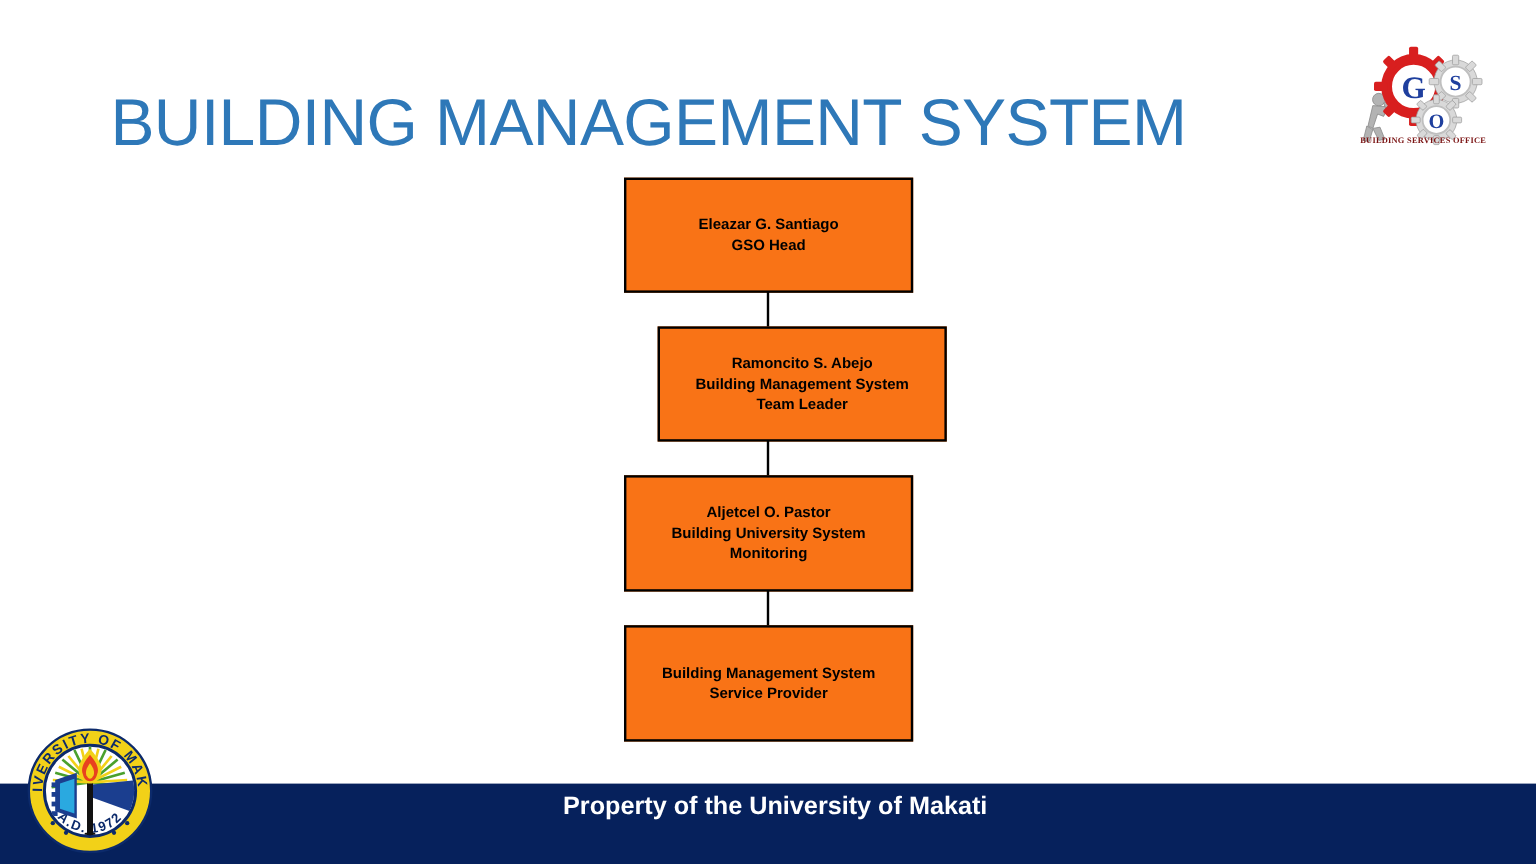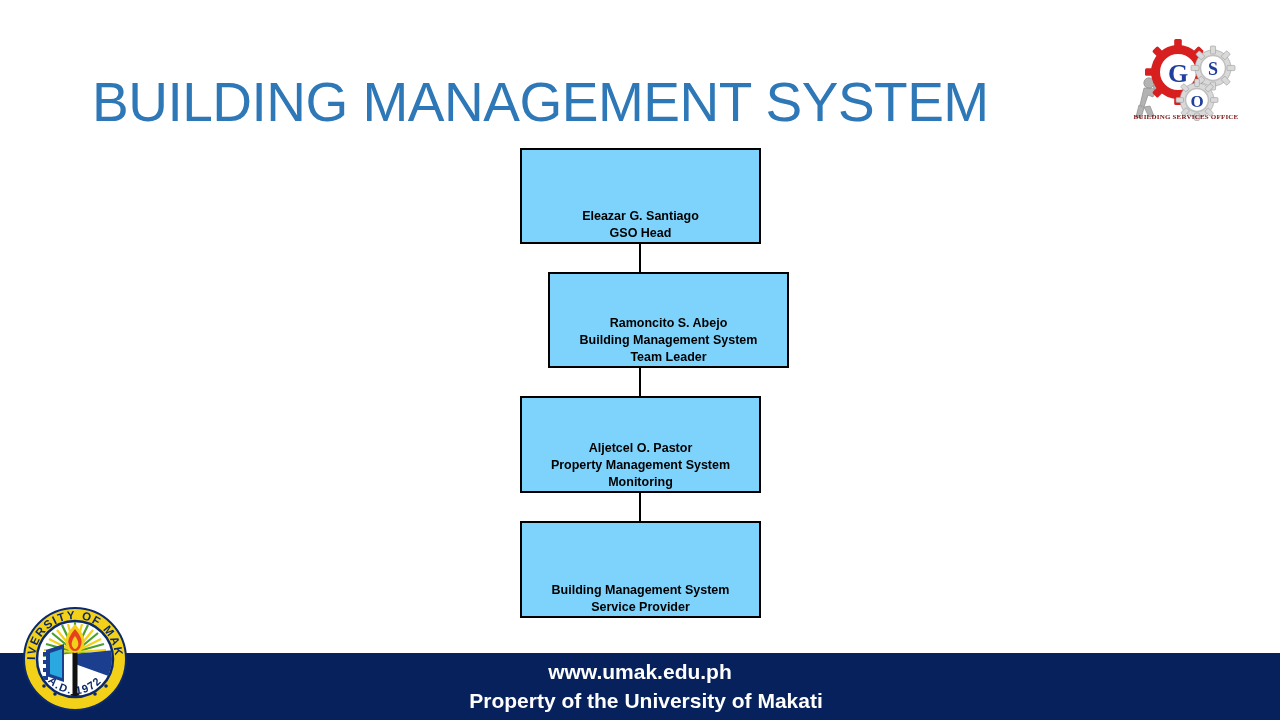--- a/index.html
+++ b/index.html
@@ -53,23 +53,23 @@
     left: 0;
     top: 0;
     width: 1280px;
     height: 720px;
     pointer-events: none;
   }
   .org-box {
     position: absolute;
     box-sizing: border-box;
     border: 2px solid #000000;
-    background: #7dd3fc;
+    background: #f97316;
     display: flex;
-    align-items: flex-end;
+    align-items: center;
     justify-content: center;
     text-align: center;
     pointer-events: auto;
   }
   .org-box-text {
     font-size: 12.5px;
     line-height: 17px;
     font-weight: bold;
     color: #000000;
     white-space: pre-line;
@@ -214,37 +214,36 @@
     <div class="org-box box-2">
       <div class="org-box-text">Ramoncito S. Abejo
 Building Management System
 Team Leader</div>
     </div>
 
     <div class="org-connector conn-2"></div>
 
     <div class="org-box box-3">
       <div class="org-box-text">Aljetcel O. Pastor
-Property Management System
+Building University System
 Monitoring</div>
     </div>
 
     <div class="org-connector conn-3"></div>
 
     <div class="org-box box-4">
       <div class="org-box-text">Building Management System
 Service Provider</div>
     </div>
 
   </div>
 
   <div class="footer-bar"></div>
 
   <div class="footer-text">
-    <div class="footer-url">www.umak.edu.ph</div>
     <div class="footer-prop">Property of the University of Makati</div>
   </div>
 
   <div class="umak-seal">
     <svg viewBox="0 0 106 106" xmlns="http://www.w3.org/2000/svg">
       <defs>
         <path id="arcTop" d="M 13,53 A 40,40 0 0 1 93,53"></path>
         <path id="arcBottom" d="M 18,53 A 35,35 0 0 0 88,53"></path>
       </defs>
 

